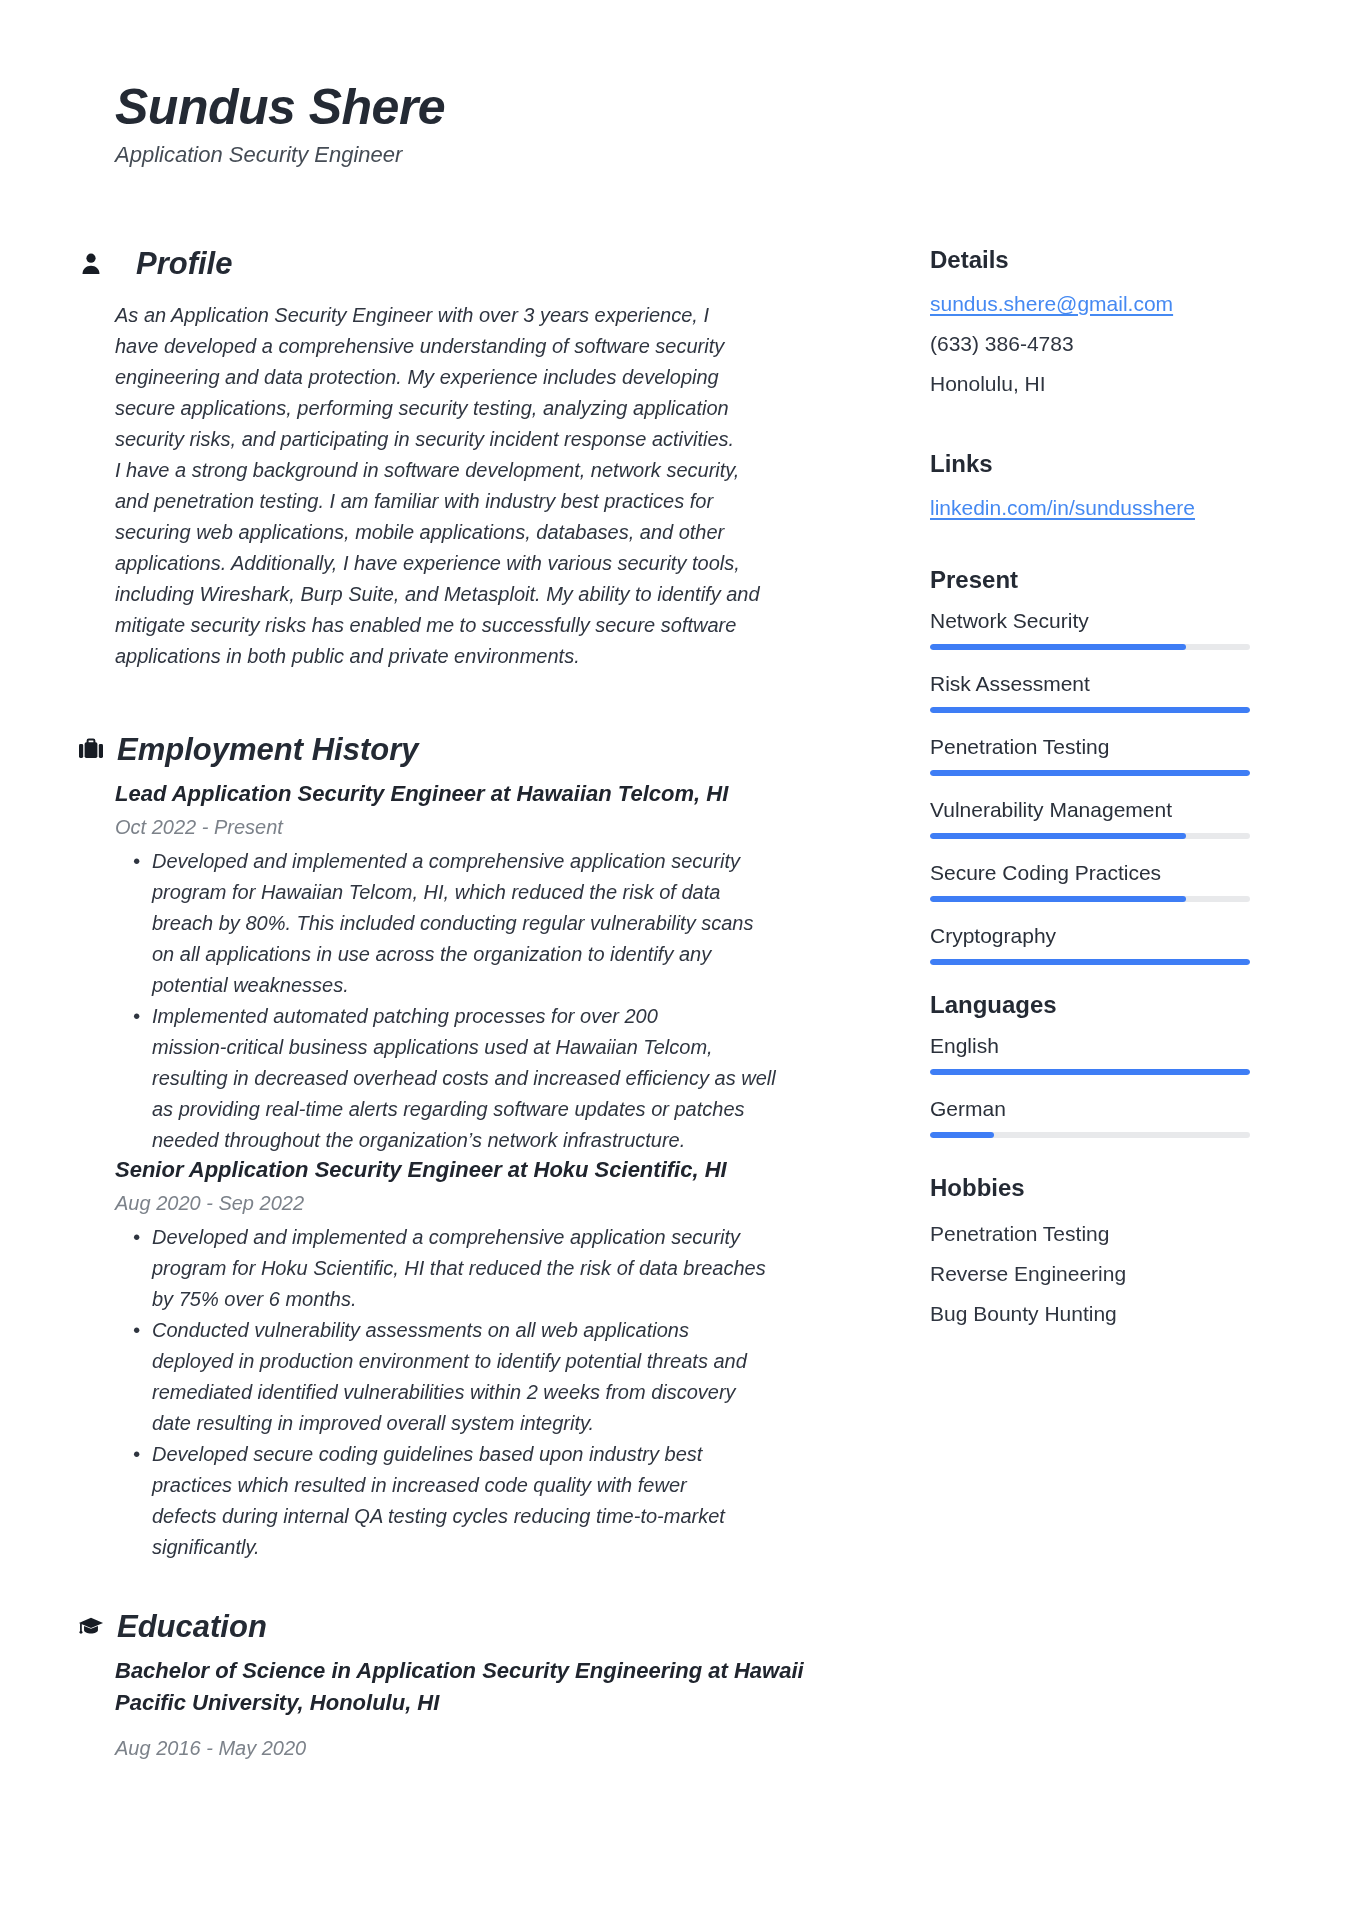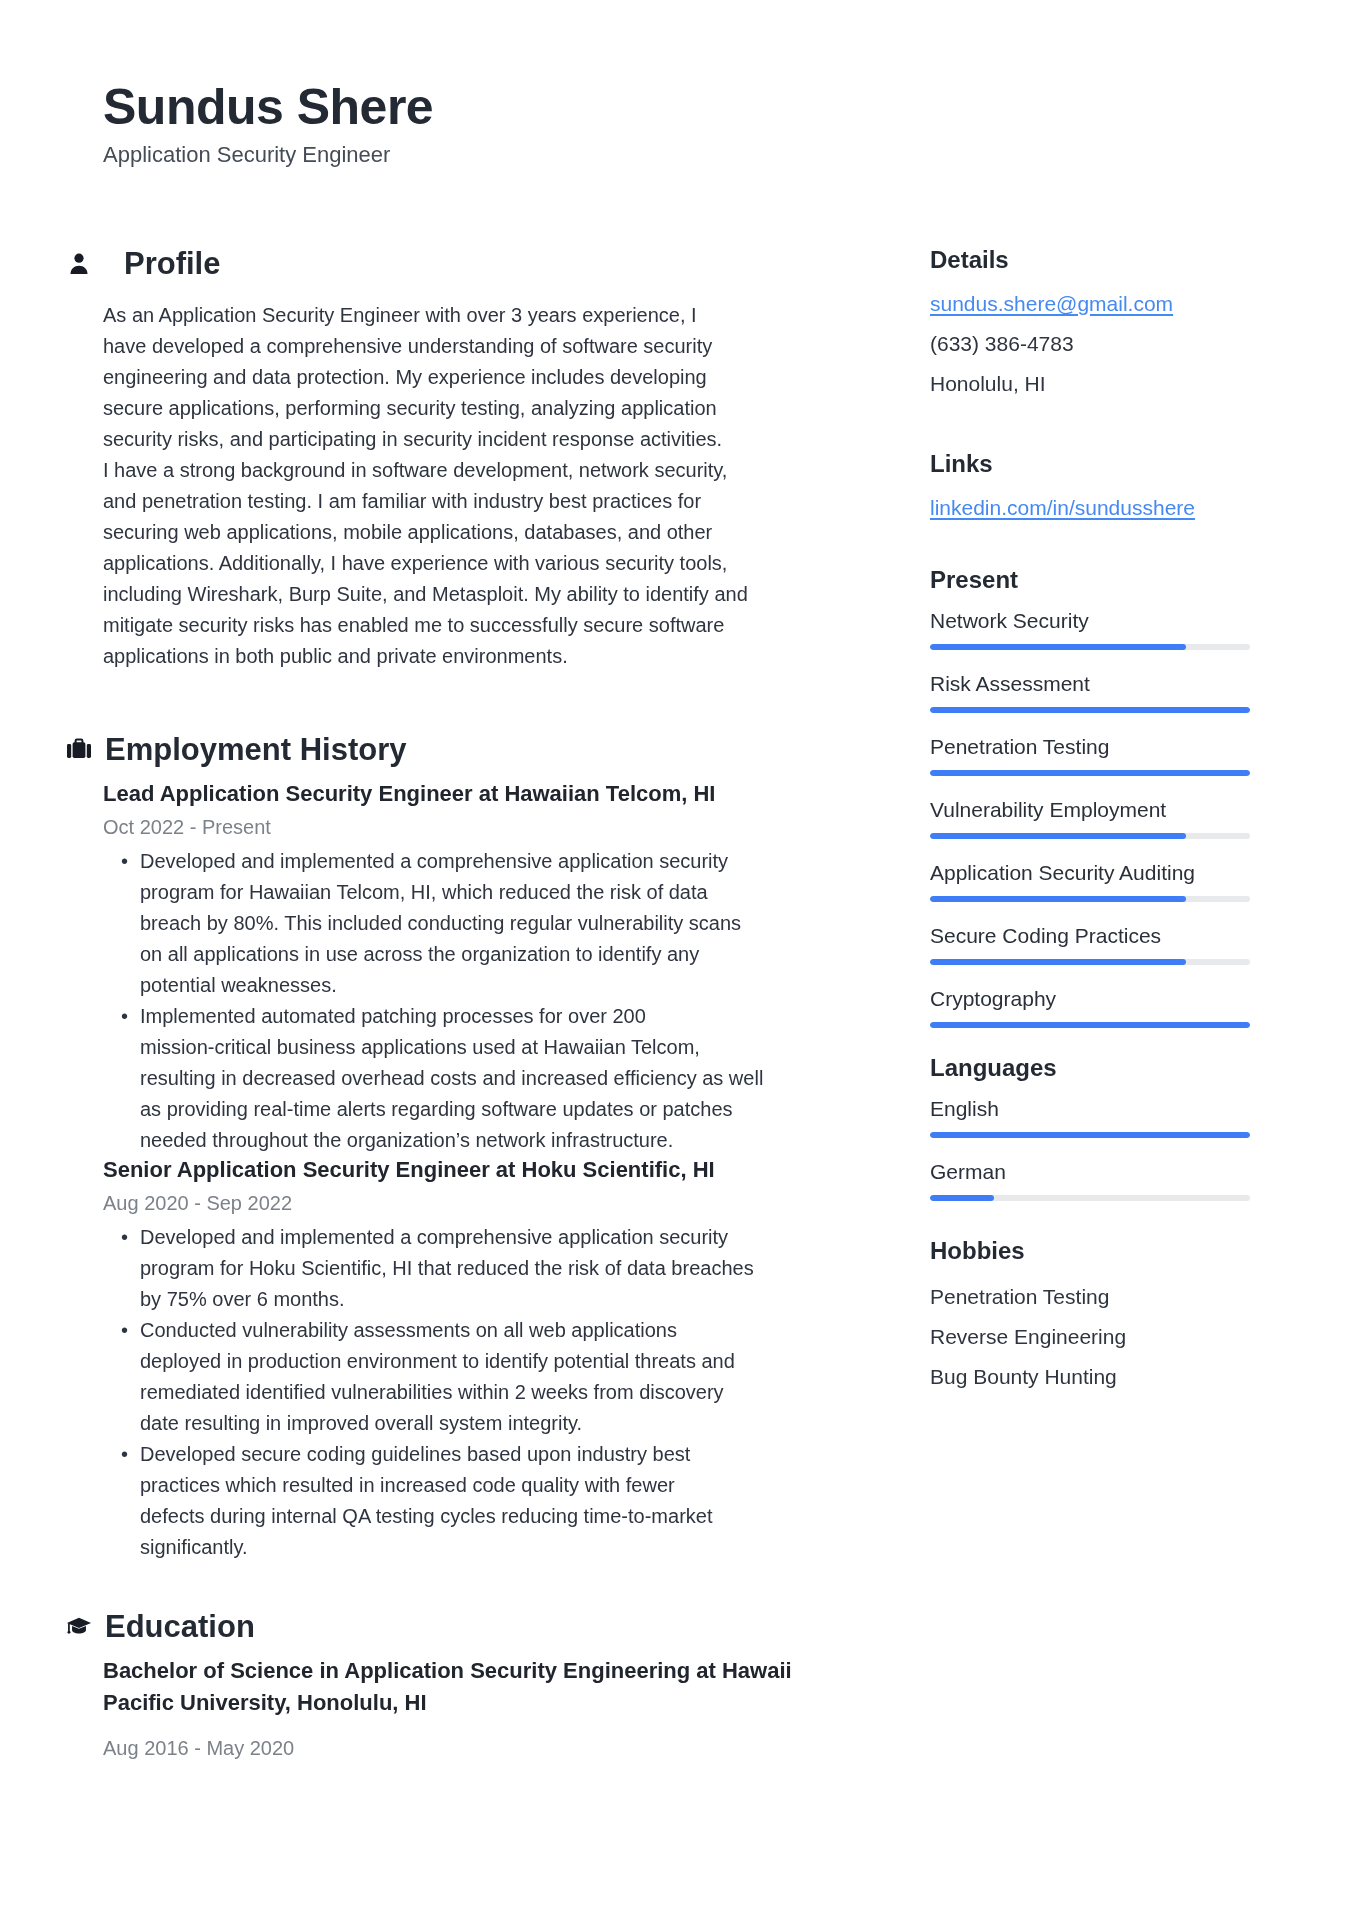--- a/index.html
+++ b/index.html
@@ -7,21 +7,21 @@
     width: 1366px; height: 1931px;
     background: #ffffff;
     font-family: "Liberation Sans", sans-serif;
     color: #2f3540;
     position: relative;
     overflow: hidden;
   }
   .page { position: absolute; inset: 0; background: #fff; }
 
   
-  .main-col { position: absolute; left: 103px; top: 80px; width: 810px; }
+  .main-col { position: absolute; left: 115px; top: 80px; width: 810px; font-style: italic; }
 
   .name {
     font-size: 50px; font-weight: bold; color: #242a34;
     line-height: 54px; letter-spacing: -0.5px;
   }
   .job-subtitle { font-size: 22px; color: #454c55; margin-top: 8px; line-height: 26px; }
 
   .section-heading {
     display: flex; align-items: center; gap: 13px;
     margin-left: -37px; height: 36px;
@@ -224,27 +224,21 @@
             <div class="meter-fill" style="width: 100%;"></div>
           </div>
       </div>
       <div class="meter-item">
         <div class="meter-label">Penetration Testing</div>
         <div class="meter-track">
             <div class="meter-fill" style="width: 100%;"></div>
           </div>
       </div>
       <div class="meter-item">
-        <div class="meter-label">Vulnerability Employment</div>
-        <div class="meter-track">
-            <div class="meter-fill" style="width: 80%;"></div>
-          </div>
-      </div>
-      <div class="meter-item">
-        <div class="meter-label">Application Security Auditing</div>
+        <div class="meter-label">Vulnerability Management</div>
         <div class="meter-track">
             <div class="meter-fill" style="width: 80%;"></div>
           </div>
       </div>
       <div class="meter-item">
         <div class="meter-label">Secure Coding Practices</div>
         <div class="meter-track">
             <div class="meter-fill" style="width: 80%;"></div>
           </div>
       </div>

